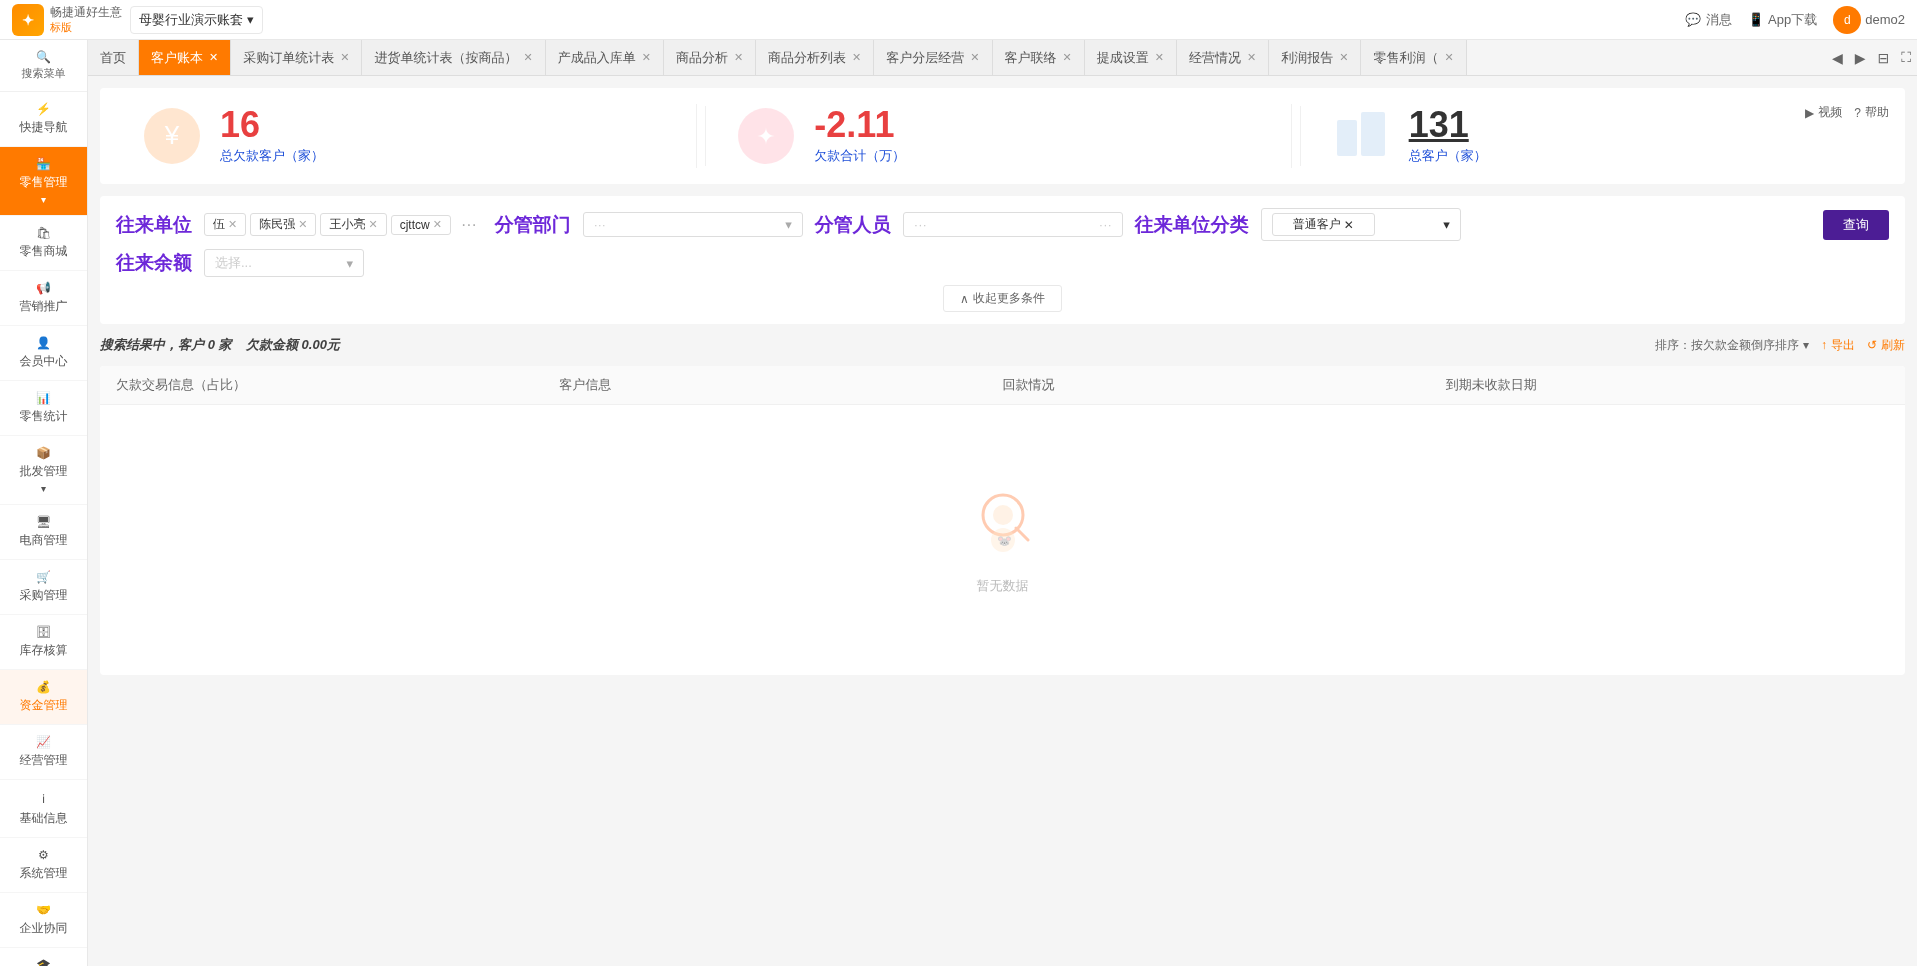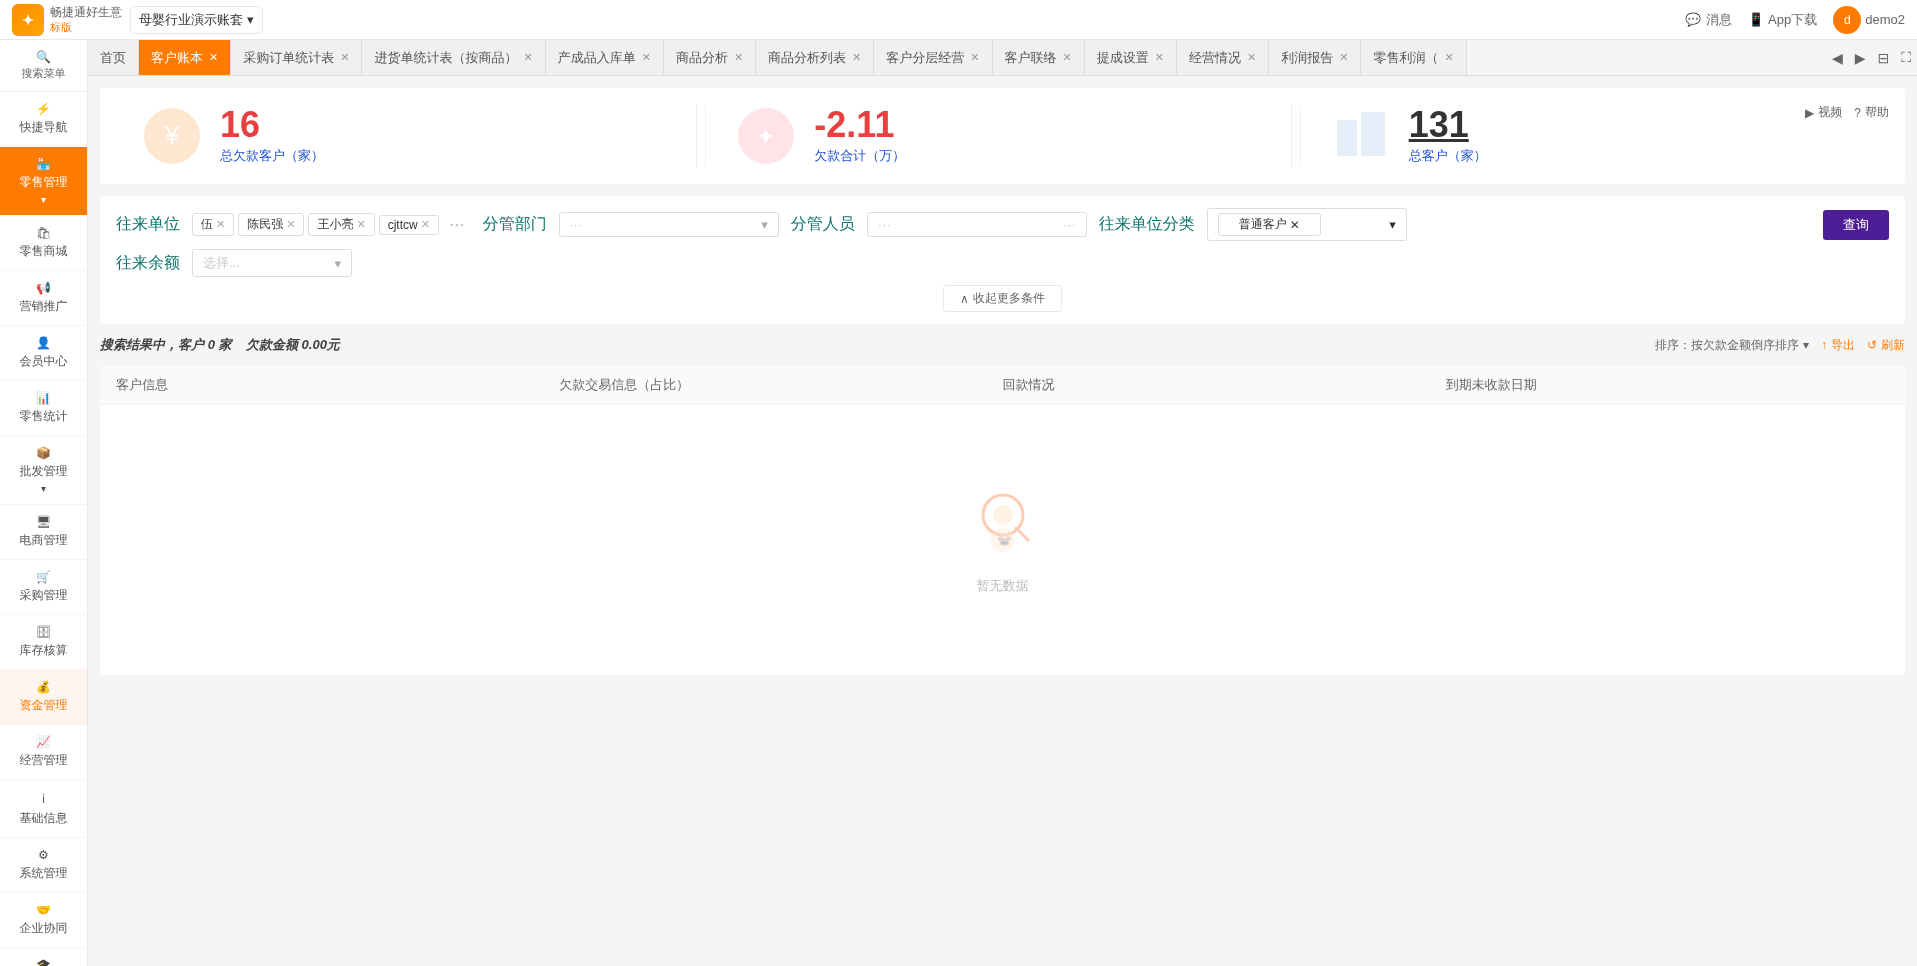--- a/index.html
+++ b/index.html
@@ -153,21 +153,21 @@
 
     
     .filter-area {
       background: #fff;
       border-radius: 4px;
       padding: 12px 16px;
       margin-bottom: 8px;
     }
     .filter-row { display: flex; align-items: center; gap: 12px; margin-bottom: 8px; flex-wrap: wrap; }
     .filter-row:last-child { margin-bottom: 0; }
-    .filter-label { font-size: 16px; color: #0f766e; white-space: nowrap; }
+    .filter-label { font-size: 19px; color: #6d28d9; white-space: nowrap; font-weight: bold; }
     .filter-tags { display: flex; align-items: center; gap: 4px; flex-wrap: wrap; }
     .filter-tag {
       display: flex; align-items: center; gap: 3px;
       padding: 2px 8px;
       background: #fff;
       border: 1px solid #ddd;
       border-radius: 3px;
       font-size: 12px;
       color: #333;
     }
@@ -588,22 +588,22 @@
           </div>
           <div class="action-btn">
             <span>↺</span>
             <span>刷新</span>
           </div>
         </div>
       </div>
 
       <div class="data-table">
         <div class="table-header">
+          <div class="table-header-cell">欠款交易信息（占比）</div>
           <div class="table-header-cell">客户信息</div>
-          <div class="table-header-cell">欠款交易信息（占比）</div>
           <div class="table-header-cell">回款情况</div>
           <div class="table-header-cell">到期未收款日期</div>
         </div>
         <div class="table-empty">
 
           <div style="width:80px;height:80px;margin-bottom:12px;opacity:0.5;">
             <svg width="80" height="80" viewBox="0 0 80 80">
               <circle cx="40" cy="30" r="20" fill="none" stroke="#ff9966" stroke-width="3"></circle>
               <circle cx="40" cy="30" r="10" fill="#ffcc99" opacity="0.5"></circle>
               <line x1="53" y1="43" x2="65" y2="55" stroke="#ff9966" stroke-width="3" stroke-linecap="round"></line>

